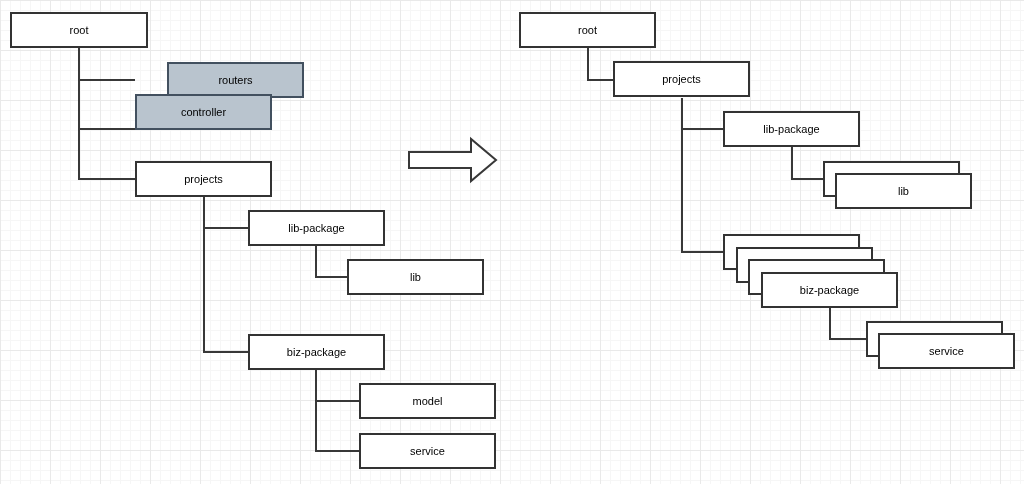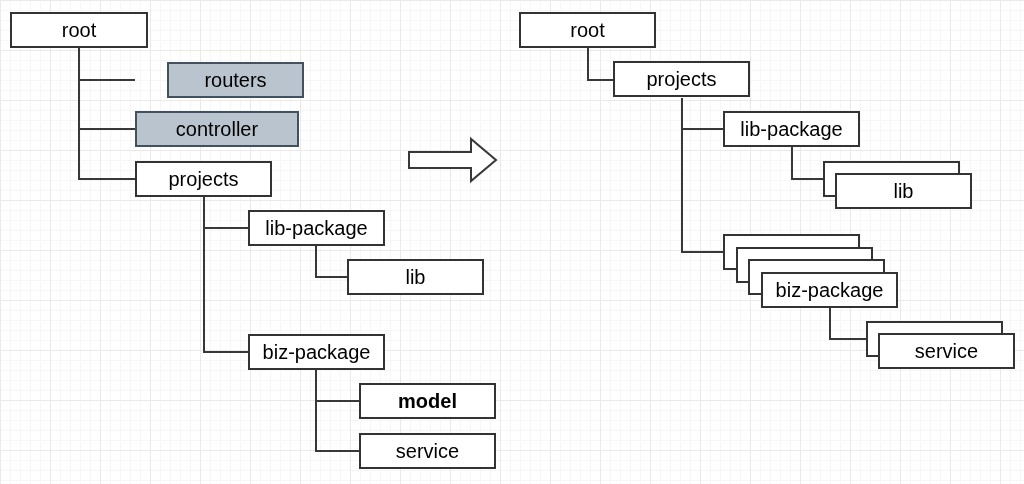--- a/index.html
+++ b/index.html
@@ -40,21 +40,21 @@
   }
 
   .node {
     position: absolute;
     box-sizing: border-box;
     background: var(--box-fill, #ffffff);
     border: 2px solid var(--box-stroke, #333333);
     display: flex;
     align-items: center;
     justify-content: center;
-    font-size: 20px;
+    font-size: 11px;
     color: var(--text-color, #000000);
     white-space: nowrap;
   }
 
   .node.highlight {
     background: var(--hl-fill, #b9c4ce);
     border-color: var(--hl-stroke, #42505f);
   }
 </style>
 </head>
@@ -73,26 +73,26 @@
       <polyline points="316,401 359,401"></polyline>
       <polyline points="588,48 588,80 613,80"></polyline>
       <polyline points="682,98 682,252 723,252"></polyline>
       <polyline points="682,129 723,129"></polyline>
       <polyline points="792,147 792,179 823,179"></polyline>
       <polyline points="830,308 830,339 866,339"></polyline>
     </svg>
   <div id="nodes-layer">
       <div class="node" style="left: 10px; top: 12px; width: 138px; height: 36px;">root</div>
       <div class="node highlight" style="left: 135px; top: 62px; width: 137px; height: 36px; margin-left: 32px;">routers</div>
-      <div class="node highlight" style="left: 135px; top: 111px; width: 164px; height: 36px;">controller</div>
+      <div class="node highlight" style="left: 135px; top: 94px; width: 137px; height: 36px;">controller</div>
       <div class="node" style="left: 135px; top: 161px; width: 137px; height: 36px;">projects</div>
       <div class="node" style="left: 248px; top: 210px; width: 137px; height: 36px;">lib-package</div>
       <div class="node" style="left: 347px; top: 259px; width: 137px; height: 36px;">lib</div>
       <div class="node" style="left: 248px; top: 334px; width: 137px; height: 36px;">biz-package</div>
-      <div class="node" style="left: 359px; top: 383px; width: 137px; height: 36px; font-weight: bold;">model</div>
+      <div class="node" style="left: 359px; top: 383px; width: 137px; height: 36px;">model</div>
       <div class="node" style="left: 359px; top: 433px; width: 137px; height: 36px;">service</div>
       <div class="node" style="left: 519px; top: 12px; width: 137px; height: 36px;">root</div>
       <div class="node" style="left: 613px; top: 61px; width: 137px; height: 36px;">projects</div>
       <div class="node" style="left: 723px; top: 111px; width: 137px; height: 36px;">lib-package</div>
       <div class="node" style="left: 823px; top: 161px; width: 137px; height: 36px;"></div>
       <div class="node" style="left: 835px; top: 173px; width: 137px; height: 36px;">lib</div>
       <div class="node" style="left: 723px; top: 234px; width: 137px; height: 36px;"></div>
       <div class="node" style="left: 736px; top: 247px; width: 137px; height: 36px;"></div>
       <div class="node" style="left: 748px; top: 259px; width: 137px; height: 36px;"></div>
       <div class="node" style="left: 761px; top: 272px; width: 137px; height: 36px;">biz-package</div>

